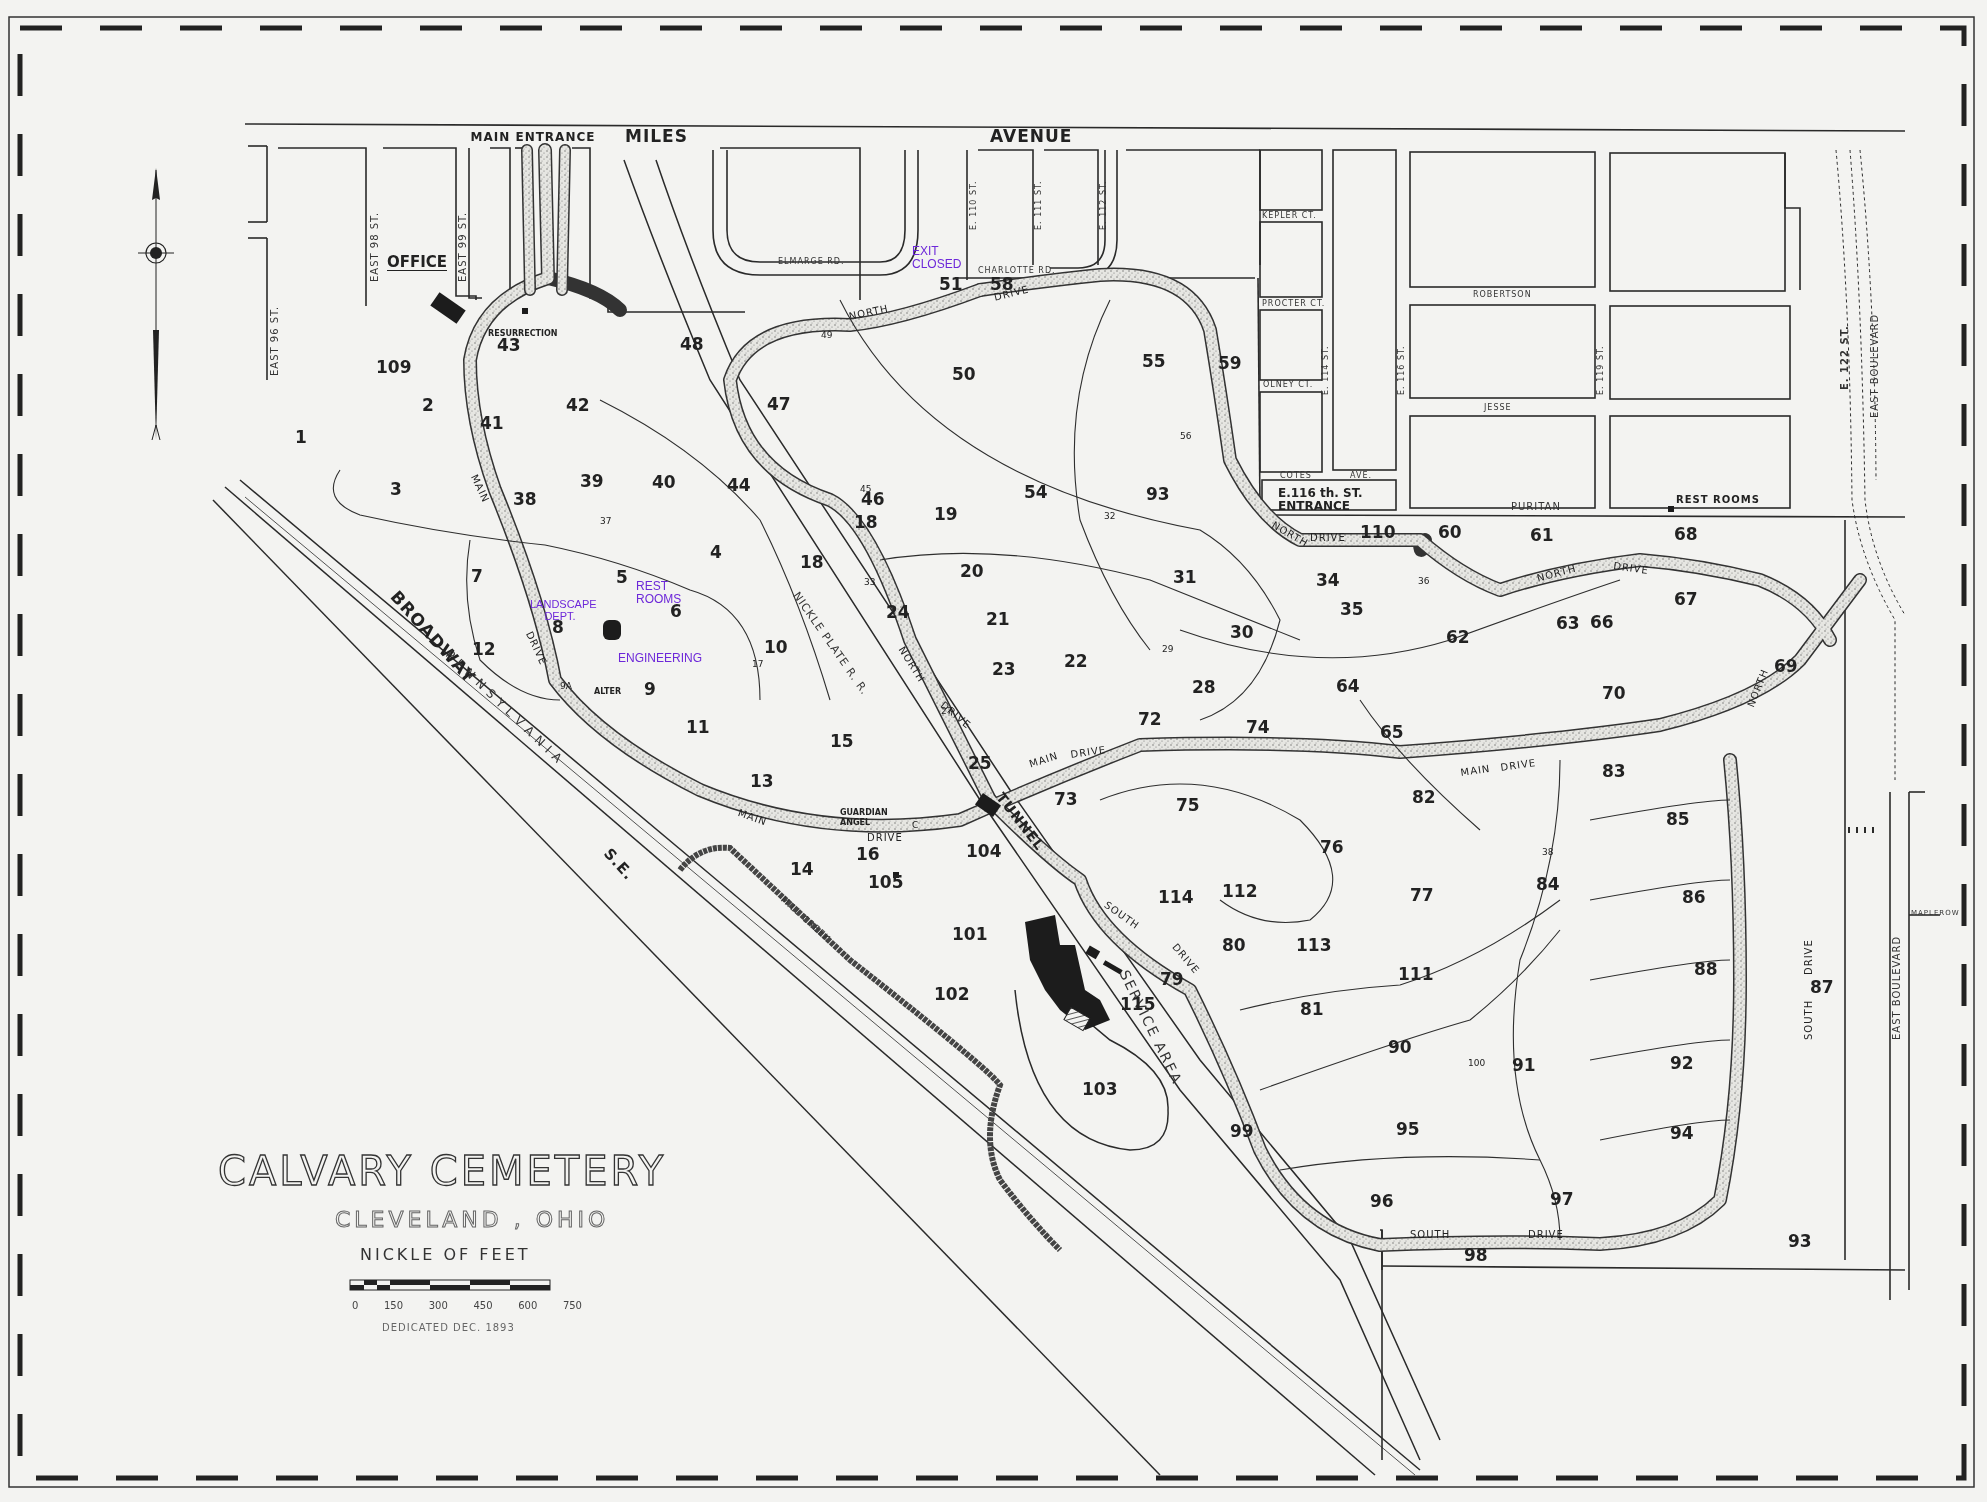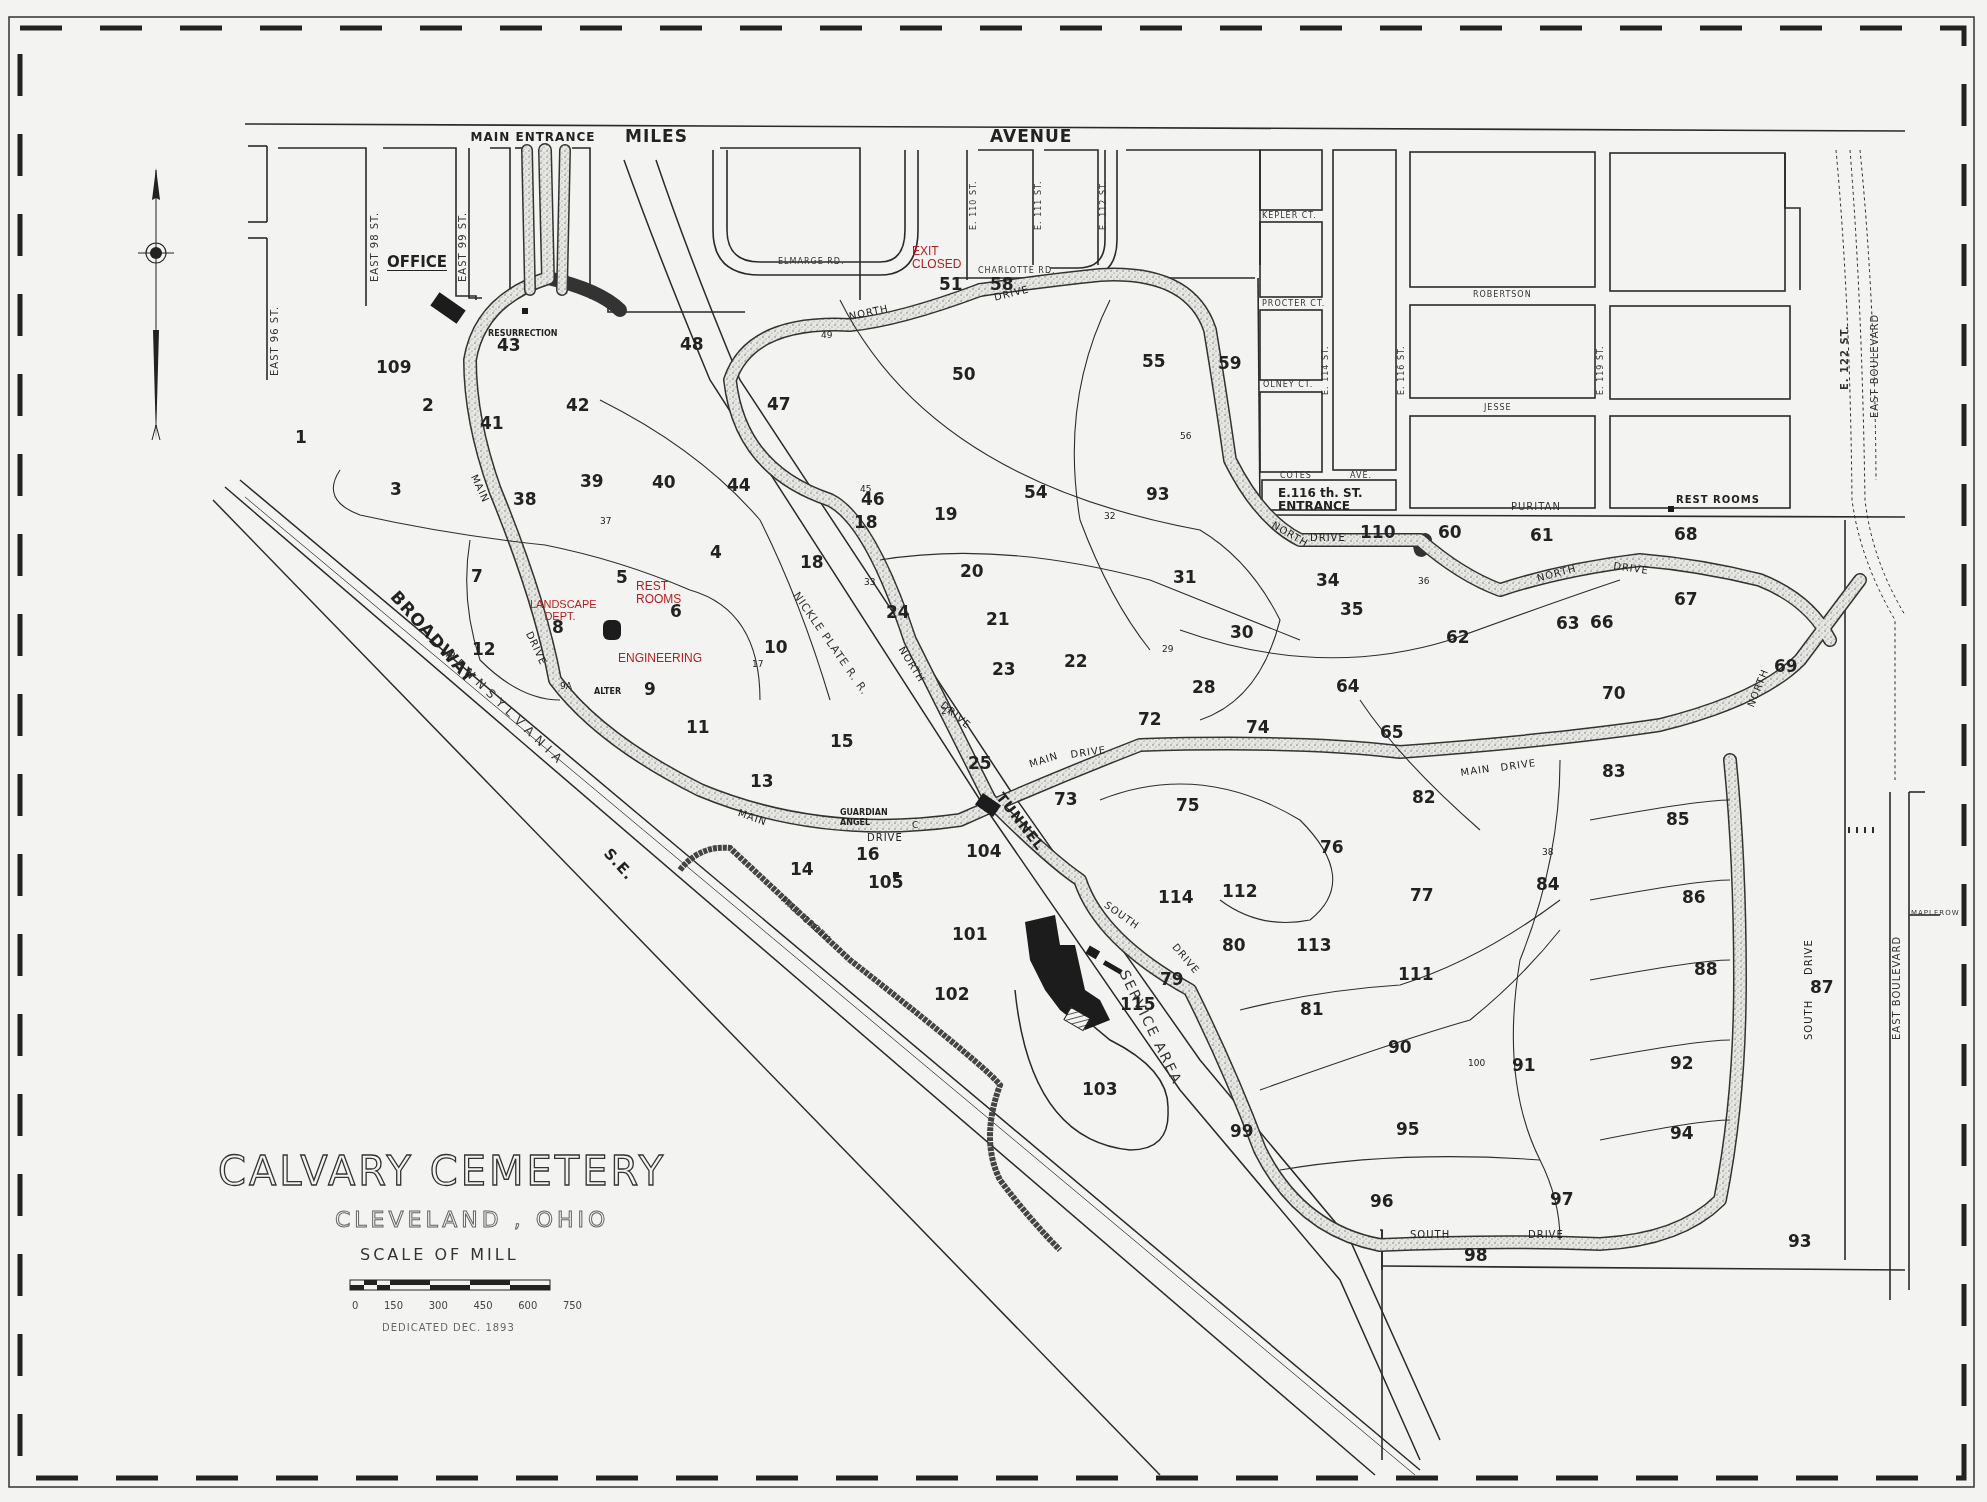--- a/index.html
+++ b/index.html
@@ -5,21 +5,21 @@
   html, body { margin:0; padding:0; }
   body { width:1987px; height:1502px; background:#f3f3f1; position:relative; overflow:hidden;
          font-family:"Liberation Sans", sans-serif; color:#1e1e1e; }
   #map { position:absolute; left:0; top:0; width:1987px; height:1502px; }
   .lbl { position:absolute; white-space:nowrap; transform-origin:0 0; line-height:1; }
   .sec { font-family:"DejaVu Sans", sans-serif; font-weight:bold; font-size:17px; color:#222; }
   .sec-sm { font-family:"DejaVu Sans", sans-serif; font-size:9px; color:#222; }
   .street { font-family:"DejaVu Sans", sans-serif; font-size:10px; letter-spacing:1px; color:#333; }
   .street-big { font-family:"DejaVu Sans", sans-serif; font-weight:bold; font-size:17px; letter-spacing:1px; color:#222; }
   .drive { font-family:"DejaVu Sans", sans-serif; font-size:10px; letter-spacing:1px; color:#222; }
-  .feat { font-family:"Liberation Sans", sans-serif; font-size:12px; color:#b91c1c; }
+  .feat { font-family:"Liberation Sans", sans-serif; font-size:12px; color:#6d28d9; }
   .feat-b { font-family:"DejaVu Sans", sans-serif; font-weight:bold; font-size:12px; color:#222; }
   .title-main { position:absolute; left:218px; top:1148px; font-family:"DejaVu Sans", sans-serif;
                 font-size:40px; letter-spacing:3px; color:transparent; -webkit-text-stroke:1.3px #333; }
   .title-sub { position:absolute; left:335px; top:1207px; font-family:"DejaVu Sans", sans-serif;
                font-size:22px; letter-spacing:4px; color:transparent; -webkit-text-stroke:1px #666; }
   .scale-title { position:absolute; left:360px; top:1245px; font-family:"DejaVu Sans", sans-serif;
                  font-size:16px; letter-spacing:3px; color:#333; }
   .scale-ticks { position:absolute; left:352px; top:1300px; font-family:"DejaVu Sans", sans-serif;
                  font-size:10px; color:#444; width:230px; display:flex; justify-content:space-between; }
   .dedicated { position:absolute; left:382px; top:1322px; font-family:"DejaVu Sans", sans-serif;
@@ -191,21 +191,21 @@
     <rect x="27" y="5" width="13" height="5" fill="#222"></rect>
     <rect x="40" y="0" width="40" height="5" fill="#222"></rect>
       <rect x="80" y="5" width="40" height="5" fill="#222"></rect>
     <rect x="120" y="0" width="40" height="5" fill="#222"></rect>
       <rect x="160" y="5" width="40" height="5" fill="#222"></rect>
   </g>
 </svg>
 
 <div class="title-main">CALVARY CEMETERY</div>
 <div class="title-sub">CLEVELAND , OHIO</div>
-<div class="scale-title">SCALE OF MILL</div>
+<div class="scale-title">NICKLE OF FEET</div>
 <div class="scale-ticks">
   <span>0</span>
   <span>150</span>
   <span>300</span>
   <span>450</span>
   <span>600</span>
   <span>750</span>
 </div>
 <div class="dedicated">DEDICATED DEC. 1893</div>
 

